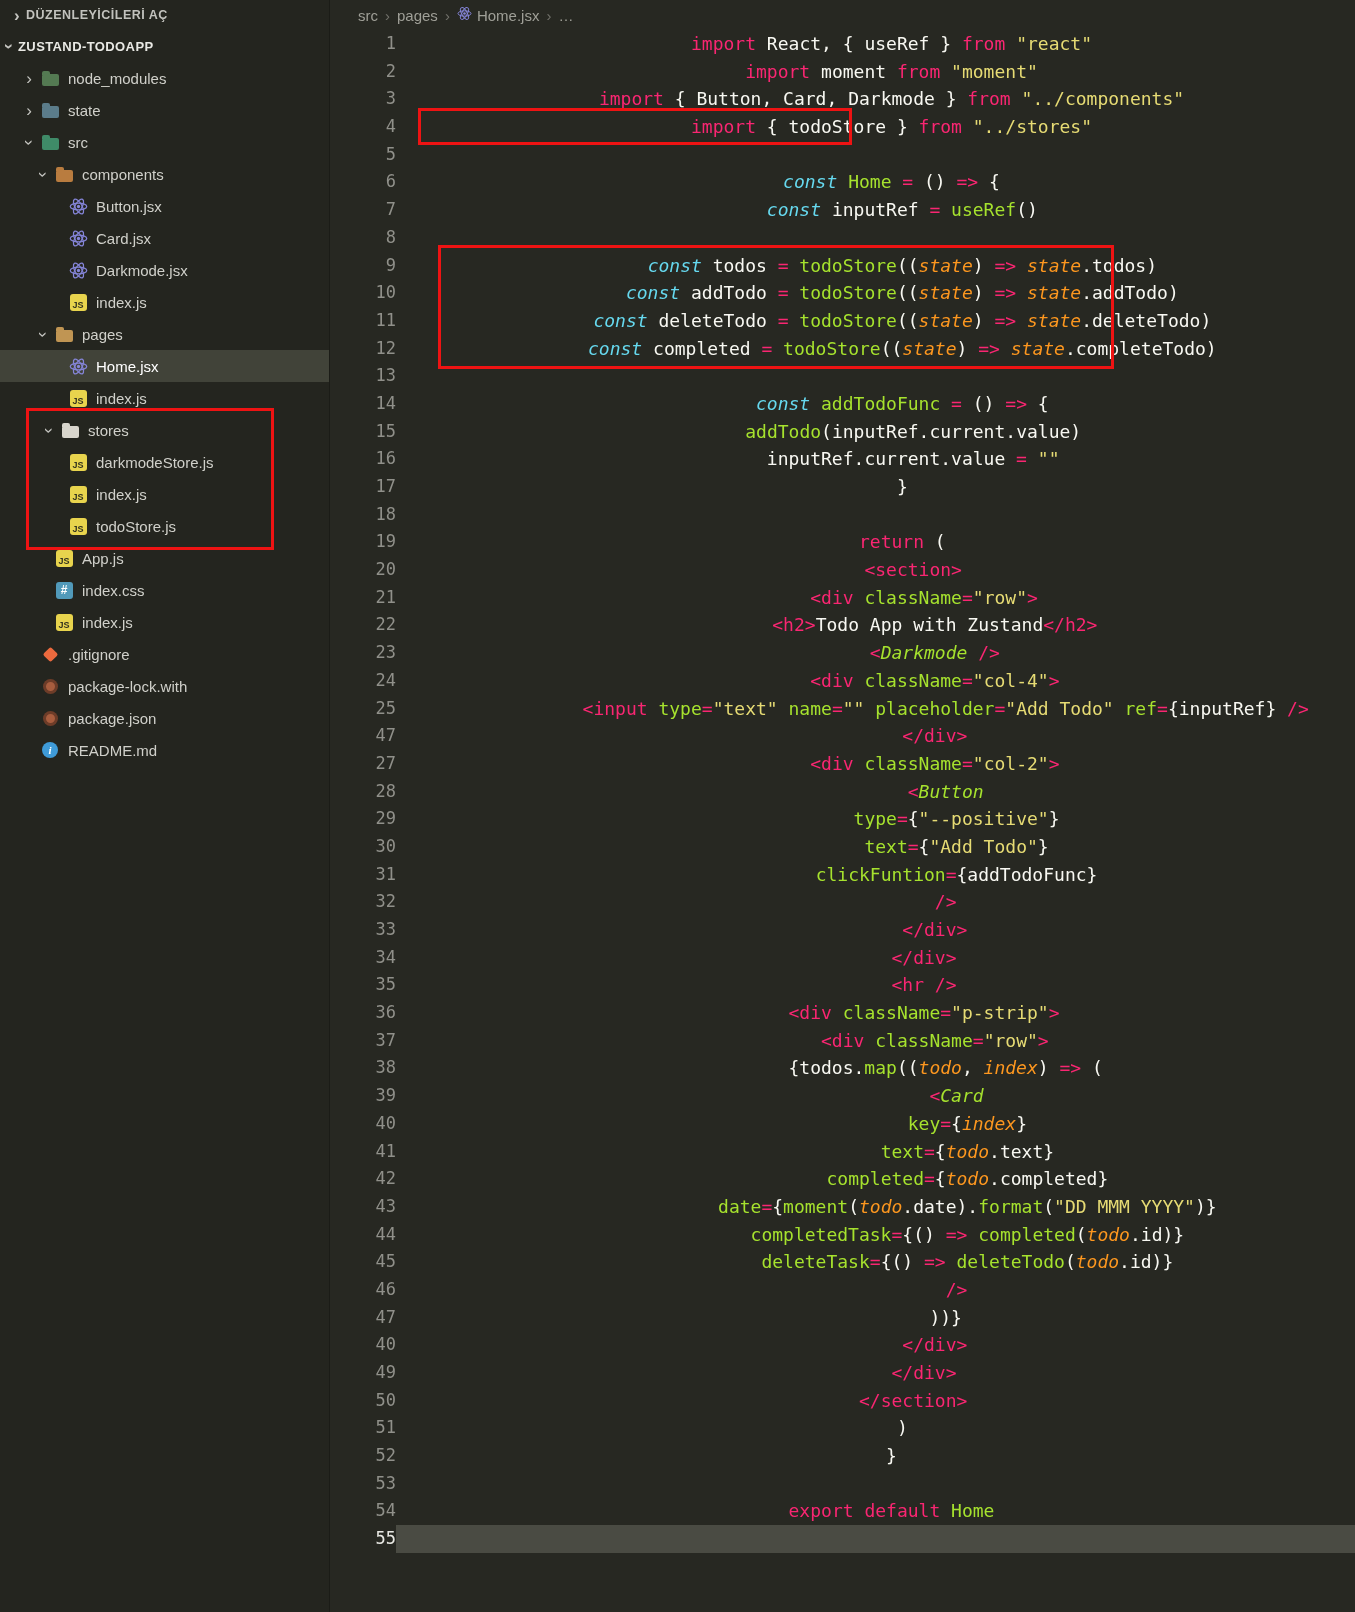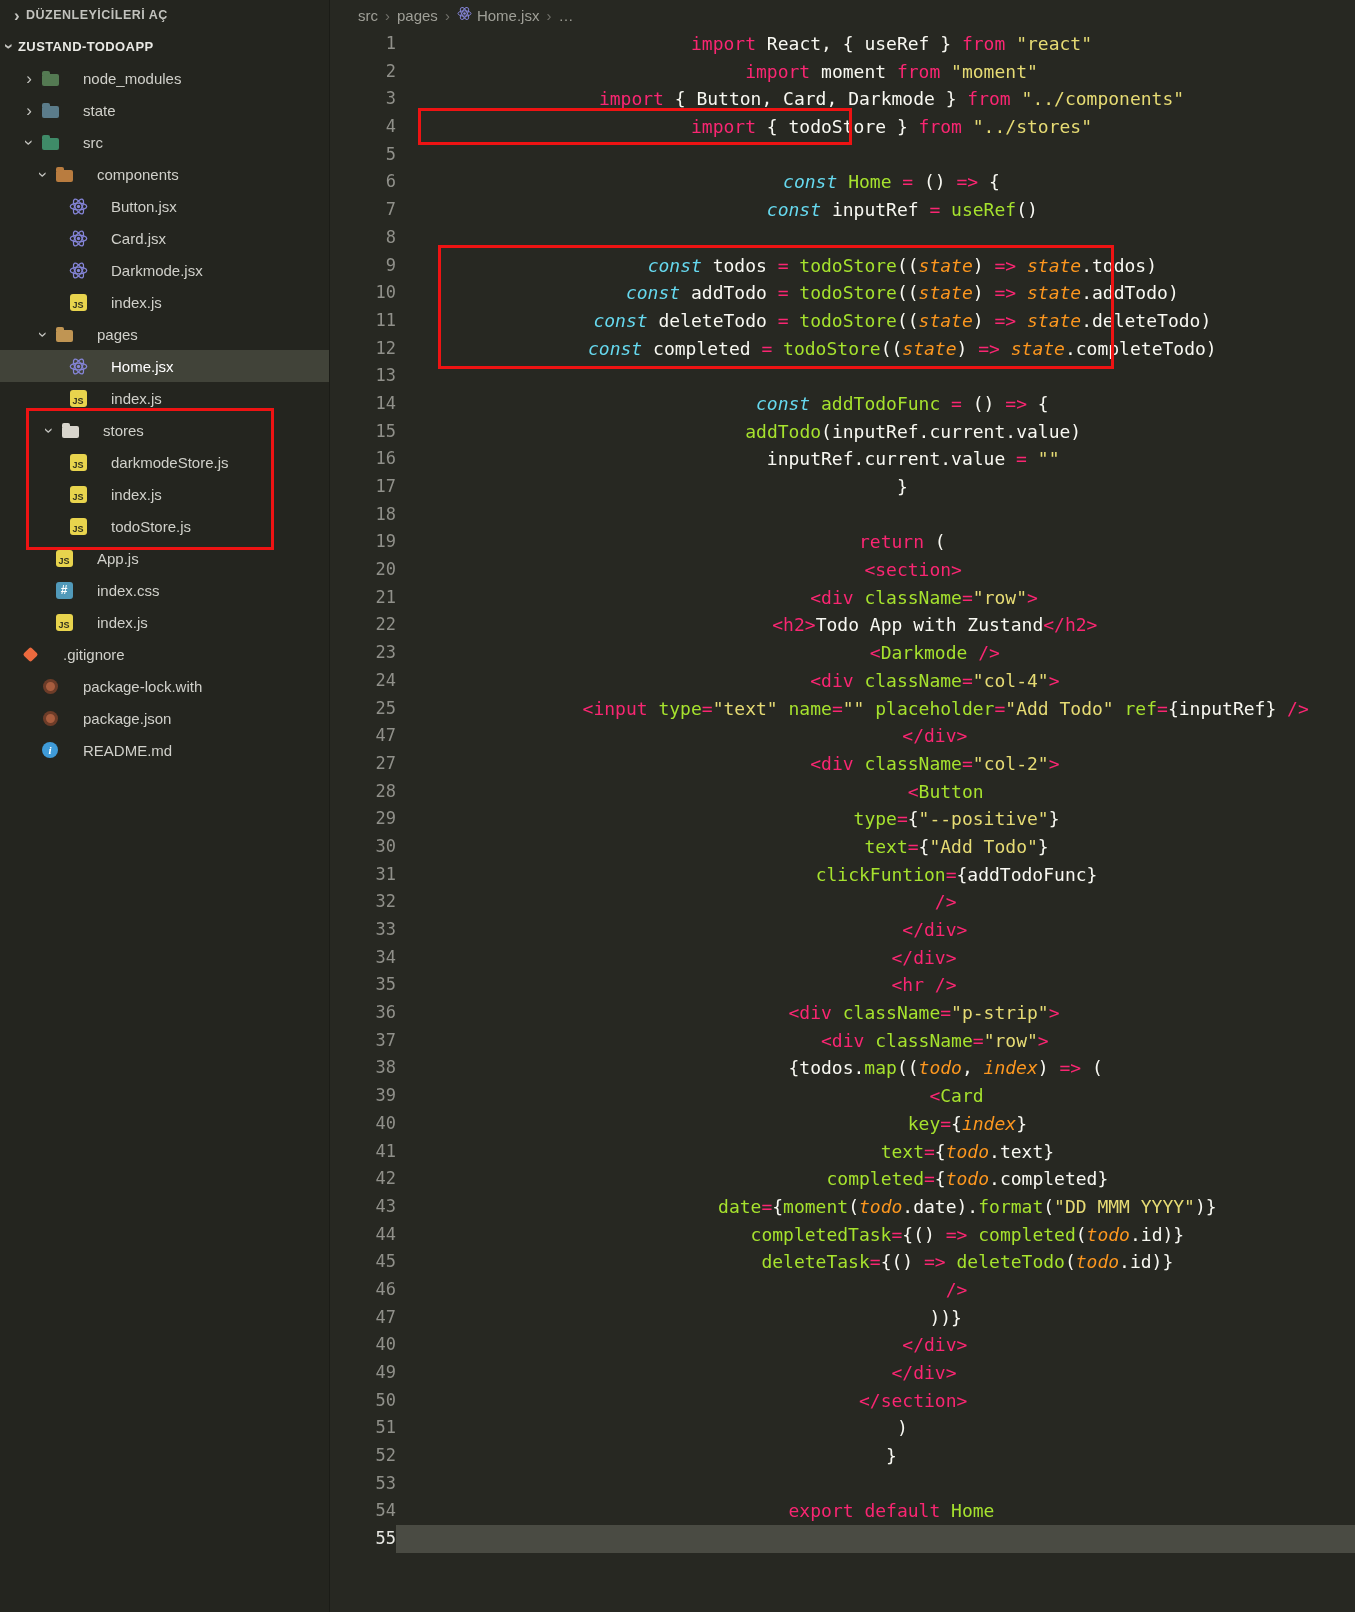--- a/index.html
+++ b/index.html
@@ -29,21 +29,21 @@
   .chev {
     width:18px; flex:none; display:inline-flex; justify-content:center; align-items:center;
     font-size:17px; line-height:1; color:#c5c5c0;
   }
   .chev.expanded { transform: rotate(90deg); }
   .tree-item {
     height:32px; display:flex; align-items:center;
     font-size:15px; color:#d0d0ca; cursor:pointer; white-space:nowrap;
   }
   .tree-item.selected { background: var(--c-selected-bg, #414339); color:#ffffff; }
-  .icon { width:20px; height:20px; margin:0 23px 0 2px; flex:none; display:inline-flex; align-items:center; justify-content:center; }
+  .icon { width:20px; height:20px; margin:0 8px 0 2px; flex:none; display:inline-flex; align-items:center; justify-content:center; }
   .folder-shape { width:17px; height:12px; background:var(--fc,#c09553); border-radius:2px; position:relative; display:block; margin-top:3px; }
   .folder-shape::before { content:""; position:absolute; top:-3px; left:0; width:8px; height:4px; border-radius:2px 2px 0 0; background:inherit; }
   .js-badge { width:17px; height:17px; border-radius:3px; color:#32321f; font:700 9px "Liberation Sans",sans-serif; display:flex; align-items:flex-end; justify-content:center; padding-bottom:1px; }
   .css-badge { width:17px; height:17px; border-radius:3px; color:#fff; font:700 12px "Liberation Sans",sans-serif; display:flex; align-items:center; justify-content:center; }
   .git-diamond { width:11px; height:11px; transform:rotate(45deg); border-radius:2px; display:block; }
   .npm-badge { width:15px; height:15px; border-radius:50%; display:block; border:3px solid rgba(0,0,0,.35); }
   .info-badge { width:16px; height:16px; border-radius:50%; color:#fff; font:italic 700 11px "Liberation Serif",serif; display:flex; align-items:center; justify-content:center; }
 
   
   .editor { flex:1; position:relative; background: var(--c-editor-bg, #272822); }
@@ -55,21 +55,21 @@
   .line-number { width:66px; flex:none; text-align:right; font-size:17px; color:var(--c-line-number,#90908a); }
   .line-code { flex:1; padding-left:32px; white-space:pre;text-align:center; }
   .code-line.active .line-code { background: var(--c-active-line, #4a4b43); }
   .code-line.active .line-number { color:#e8e8e3; }
 
   
   .tk-p  { color: var(--c-keyword, #f92672); }
   .tk-c  { color: var(--c-storage, #66d9ef); font-style:italic; }
   .tk-s  { color: var(--c-string, #e6db74); }
   .tk-g  { color: var(--c-func, #a6e22e); }
-  .tk-gi { color: var(--c-func, #a6e22e); }
+  .tk-gi { color: var(--c-func, #a6e22e); font-style:italic; }
   .tk-o  { color: var(--c-param, #fd971f); font-style:italic; }
   .tk-w  { color: var(--c-text, #f8f8f2); }
 
   
   .annotation-box { position:absolute; border:3px solid var(--c-annotation,#ee1313); z-index:5; pointer-events:none; }
   .box-stores    { left:26px;  top:408px; width:248px; height:142px; }
   .box-import    { left:88px;  top:108px; width:434px; height:37px; }
   .box-selectors { left:108px; top:245px; width:676px; height:124px; }
 </style>
 </head>
@@ -234,21 +234,21 @@
           </span>
           <span class="tree-label">index.css</span>
         </div>
         <div class="tree-item" style="padding-left: 34px;">
           <span class="chev"></span>
           <span class="icon">
             <span class="js-badge" style="background:#e8d44d">JS</span>
           </span>
           <span class="tree-label">index.js</span>
         </div>
-        <div class="tree-item" style="">
+        <div class="tree-item" style="padding-left: 20px;">
           <span class="chev"></span>
           <span class="icon">
             <span class="git-diamond" style="background:#ec6a3e"></span>
           </span>
           <span class="tree-label">.gitignore</span>
         </div>
         <div class="tree-item" style="padding-left: 20px;">
           <span class="chev"></span>
           <span class="icon">
             <span class="npm-badge" style="background:#a85d3e"></span>

